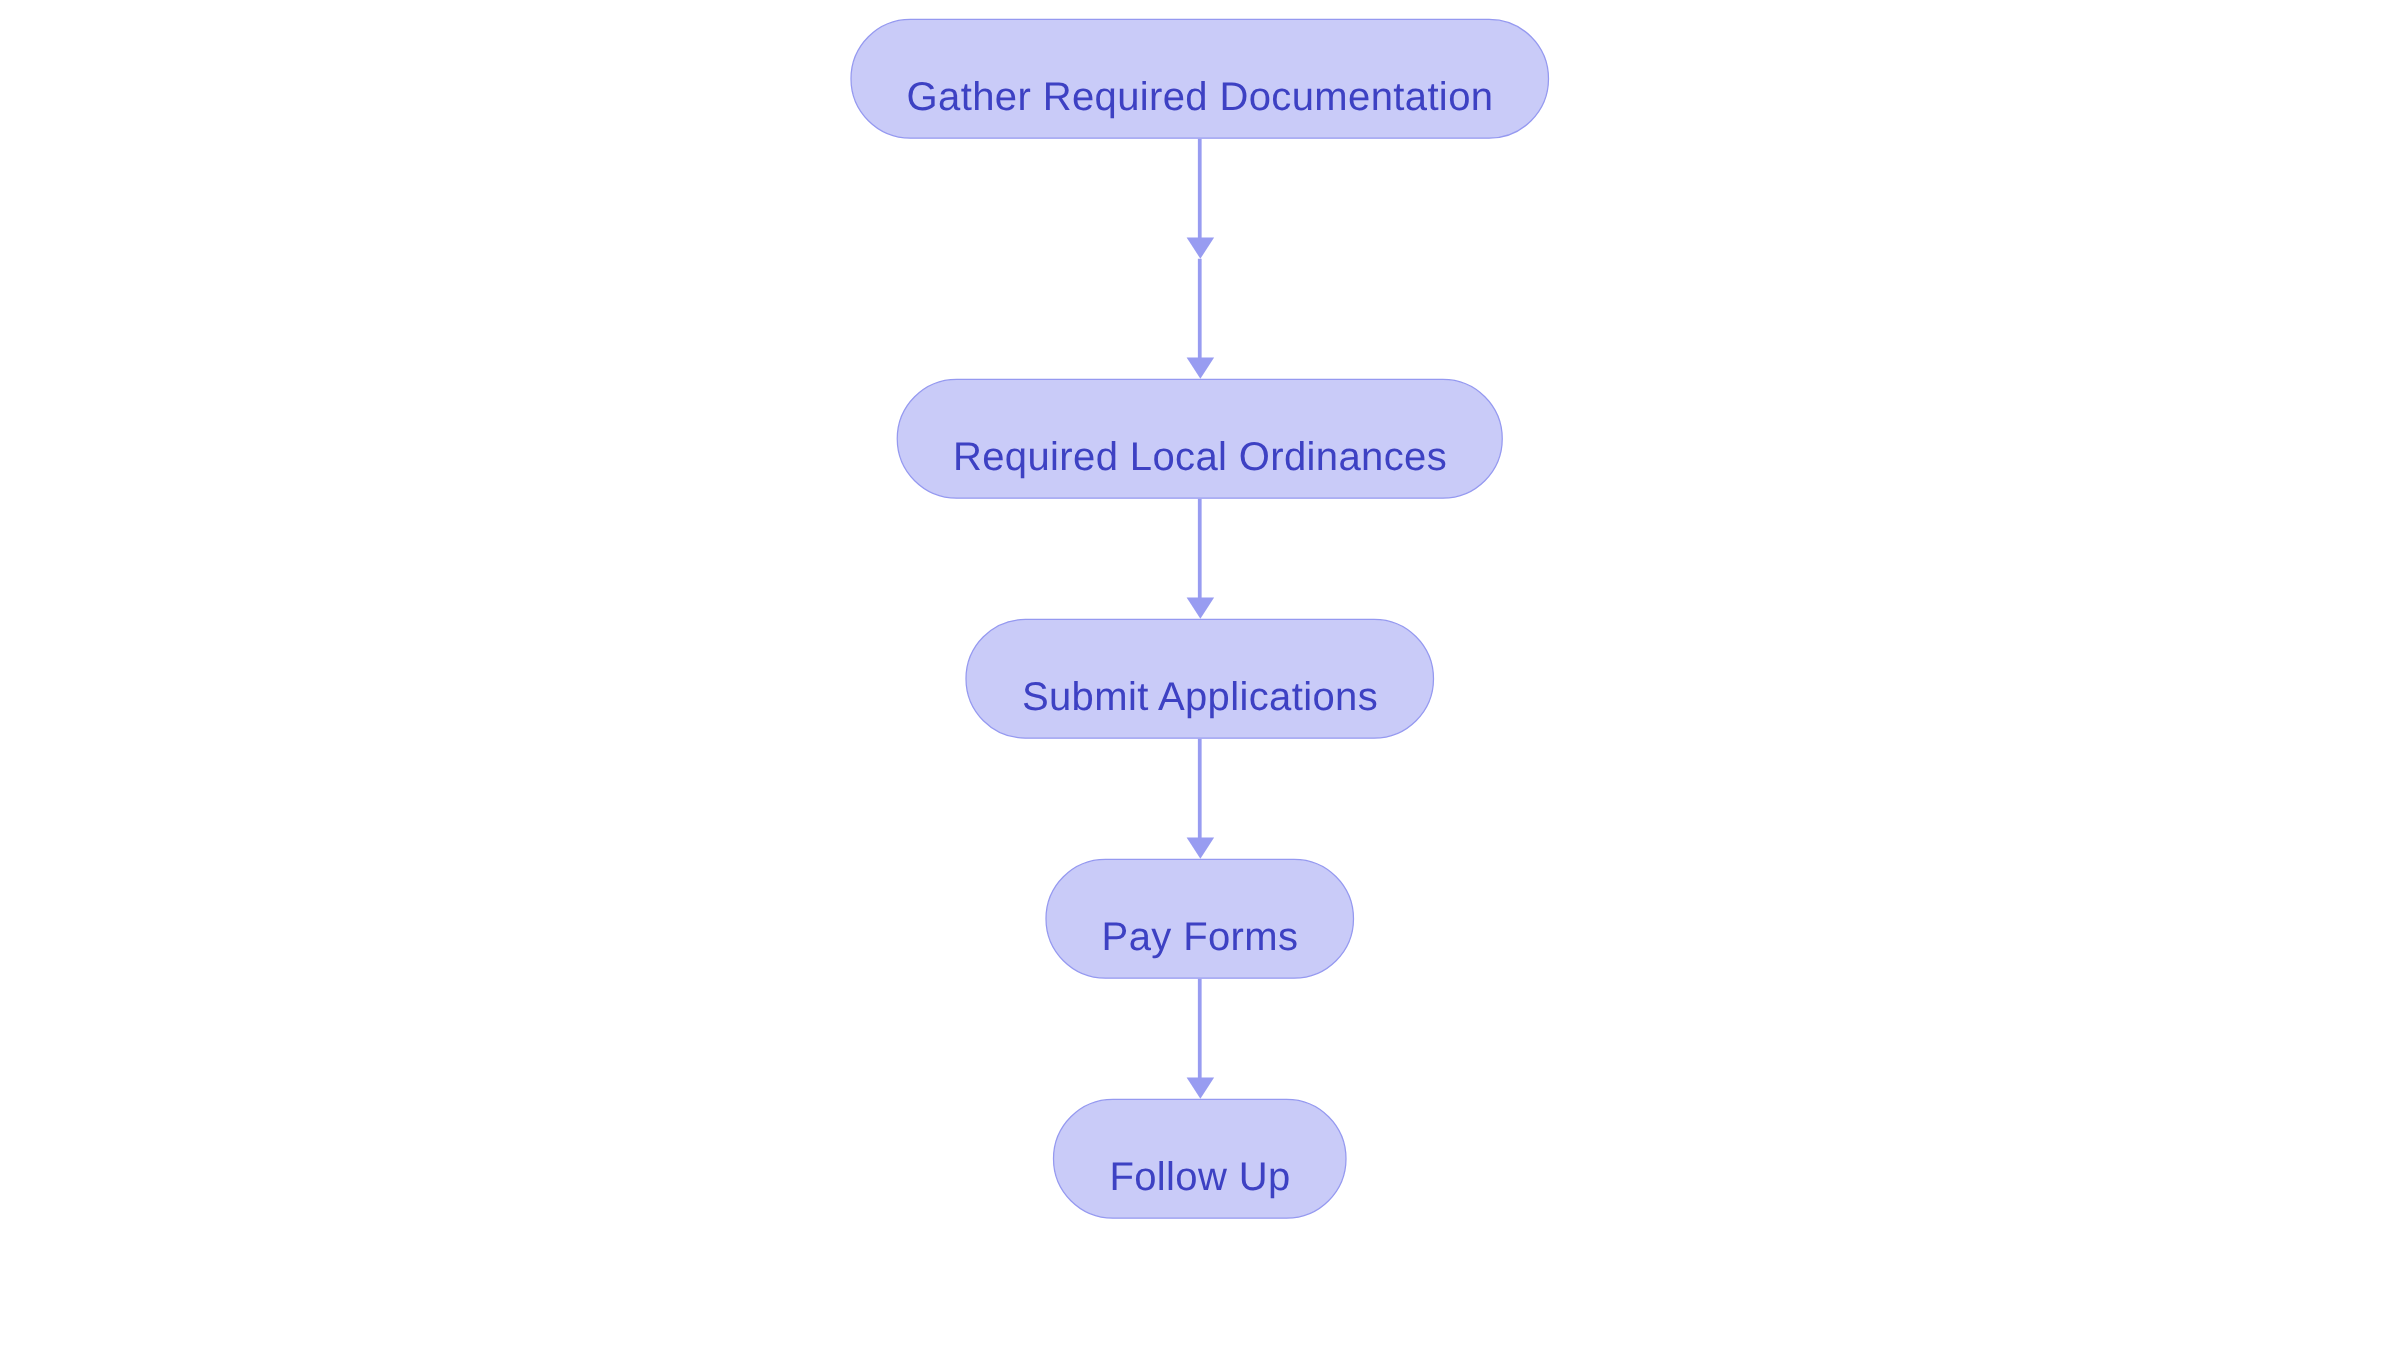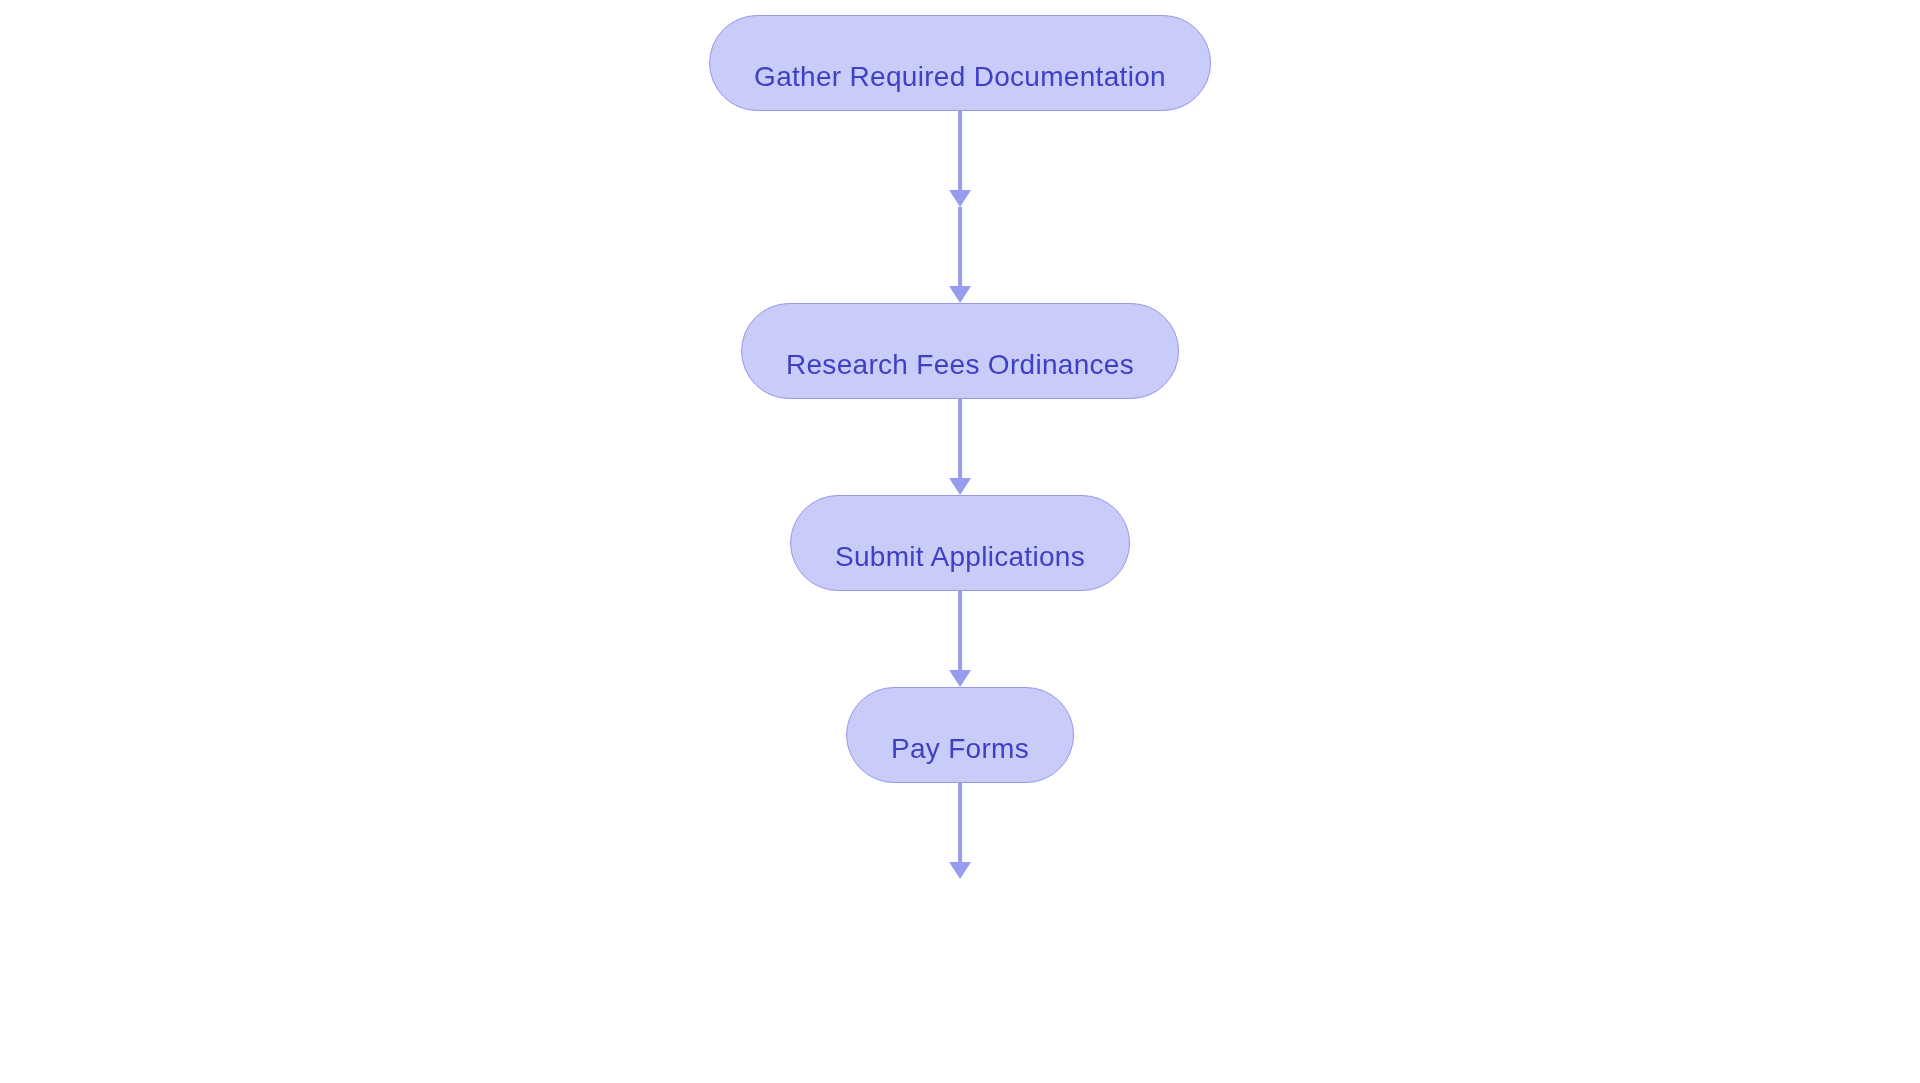--- a/index.html
+++ b/index.html
@@ -27,21 +27,21 @@
     padding:0 44px;
     border-radius:48px;
     background:var(--node-fill);
     border:1.5px solid var(--node-border);
     display:flex;
     align-items:center;
     justify-content:center;
     white-space:nowrap;
   }
   .node-label{
-    font-size:28px;
+    font-size:32px;
     letter-spacing:0.3px;
     color:var(--node-text);
     margin-top:28px;
   }
   .edge{
     height:96px;
     width:24px;
     display:flex;
     flex-direction:column;
     align-items:center;
@@ -74,21 +74,21 @@
       <div class="arrowhead"></div>
     </div>
 
 
     <div class="edge">
       <div class="line"></div>
       <div class="arrowhead"></div>
     </div>
 
     <div class="node">
-      <span class="node-label">Research Fees Ordinances</span>
+      <span class="node-label">Required Local Ordinances</span>
     </div>
 
     <div class="edge">
       <div class="line"></div>
       <div class="arrowhead"></div>
     </div>
 
     <div class="node">
       <span class="node-label">Submit Applications</span>
     </div>
@@ -100,15 +100,18 @@
 
     <div class="node">
       <span class="node-label">Pay Forms</span>
     </div>
 
     <div class="edge">
       <div class="line"></div>
       <div class="arrowhead"></div>
     </div>
 
+    <div class="node">
+      <span class="node-label">Follow Up</span>
+    </div>
 
   </div>
 </div>
 
 </body></html>

